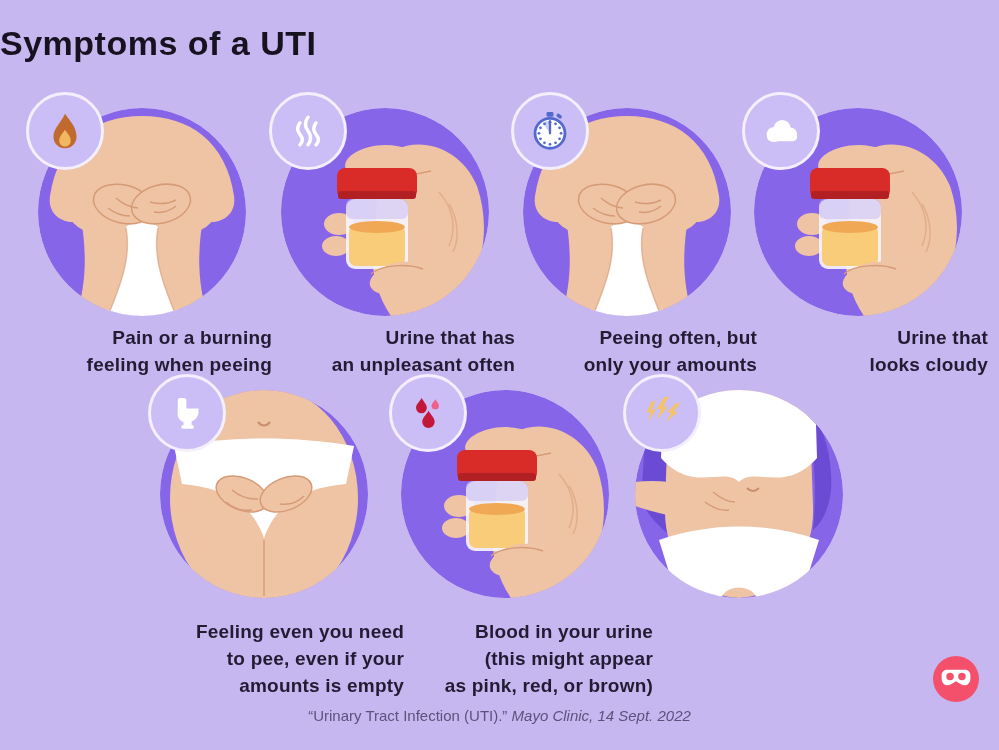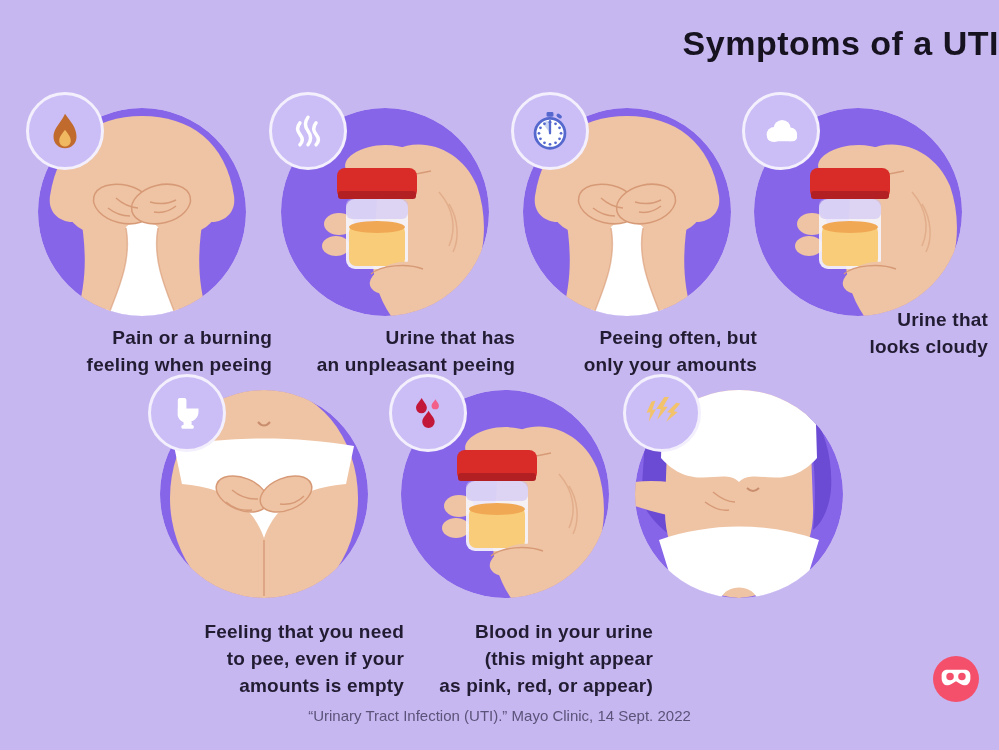--- a/index.html
+++ b/index.html
@@ -1,32 +1,32 @@
 <!DOCTYPE html>
 <html><head>
 <meta charset="utf-8">
 <style>
   html,body{margin:0;padding:0;}
   body{font-family:"Liberation Sans", sans-serif;}
   .canvas{position:relative;width:999px;height:750px;background:#C7B7F1;overflow:hidden;}
-  .title{position:absolute;top:24px;left:0;width:100%;margin:0;text-align:right;
+  .title{position:absolute;top:24px;left:0;width:100%;margin:0;text-align:left;
          font-size:34px;font-weight:700;letter-spacing:.5px;color:#17121F;}
   .defs{position:absolute;width:0;height:0;overflow:hidden;}
   .circle{position:absolute;width:208px;height:208px;}
   .crop{position:absolute;inset:0;border-radius:50%;overflow:hidden;}
   .ill{width:100%;height:100%;display:block;}
   .badge{position:absolute;left:-12px;top:-16px;width:72px;height:72px;border-radius:50%;
          background:#CBBDF6;border:3px solid #F3EFFD;display:flex;align-items:center;justify-content:center;}
   .bicon{width:46px;height:46px;display:block;}
   .caption{position:absolute;text-align:right;font-size:19px;line-height:27px;
            font-weight:600;color:#221C33;letter-spacing:.2px;}
   .caption span{display:block;}
   .citation{position:absolute;top:707px;left:0;width:100%;text-align:center;
             font-size:15px;color:#5B5379;font-weight:500;}
-  .citation .src{margin-top:36px;}
+  .citation .src{font-style:italic;margin-top:36px;}
   .logo{position:absolute;left:933px;top:656px;width:46px;height:46px;border-radius:50%;
         background:#F4506C;display:flex;align-items:center;justify-content:center;}
   .logo svg{width:30px;height:20px;display:block;}
 </style>
 </head>
 <body>
 
 <div class="canvas">
 
   <h1 class="title">Symptoms of a UTI</h1>
@@ -215,27 +215,27 @@
         </svg>
       </div>
   </div>
 
   <div class="caption" style="left:12px;top:324px;width:260px">
     <span>Pain or a burning</span>
     <span>feeling when peeing</span>
   </div>
   <div class="caption" style="left:255px;top:324px;width:260px">
     <span>Urine that has</span>
-    <span>an unpleasant peeing</span>
+    <span>an unpleasant often</span>
   </div>
   <div class="caption" style="left:497px;top:324px;width:260px">
     <span>Peeing often, but</span>
     <span>only your amounts</span>
   </div>
-  <div class="caption" style="left:728px;top:306px;width:260px">
+  <div class="caption" style="left:728px;top:324px;width:260px">
     <span>Urine that</span>
     <span>looks cloudy</span>
   </div>
 
   <div class="circle" style="left:160px;top:390px">
     <div class="crop">
         <svg class="ill" viewBox="0 0 208 208">
           <use href="#ill-pelvis"></use>
         </svg>
       </div>
@@ -264,28 +264,28 @@
         </svg>
       </div>
     <div class="badge">
         <svg class="bicon" viewBox="0 0 40 40">
           <use href="#icon-bolts"></use>
         </svg>
       </div>
   </div>
 
   <div class="caption" style="left:124px;top:618px;width:280px">
-    <span>Feeling that you need</span>
+    <span>Feeling even you need</span>
     <span>to pee, even if your</span>
     <span>amounts is empty</span>
   </div>
   <div class="caption" style="left:373px;top:618px;width:280px">
     <span>Blood in your urine</span>
     <span>(this might appear</span>
-    <span>as pink, red, or appear)</span>
+    <span>as pink, red, or brown)</span>
   </div>
 
   <div class="citation">
     <span style="display:inline">“Urinary Tract Infection (UTI).”</span>
     <span class="src" style="display:inline">Mayo Clinic, 14 Sept. 2022</span>
   </div>
 
   <div class="logo">
     <svg viewBox="0 0 48 32">
         <use href="#logo-mask"></use>

